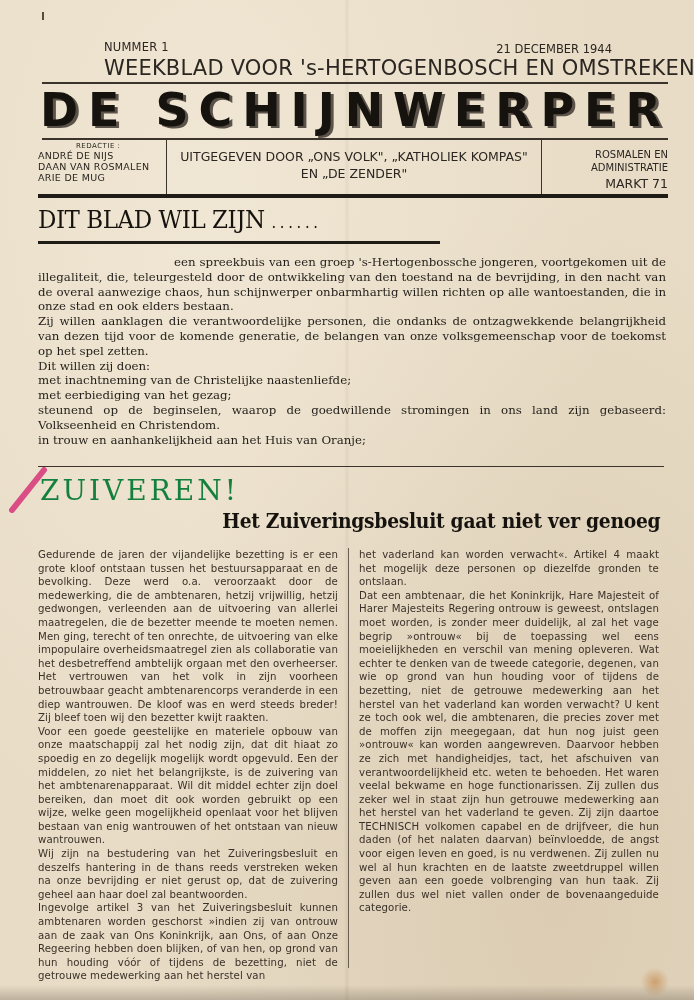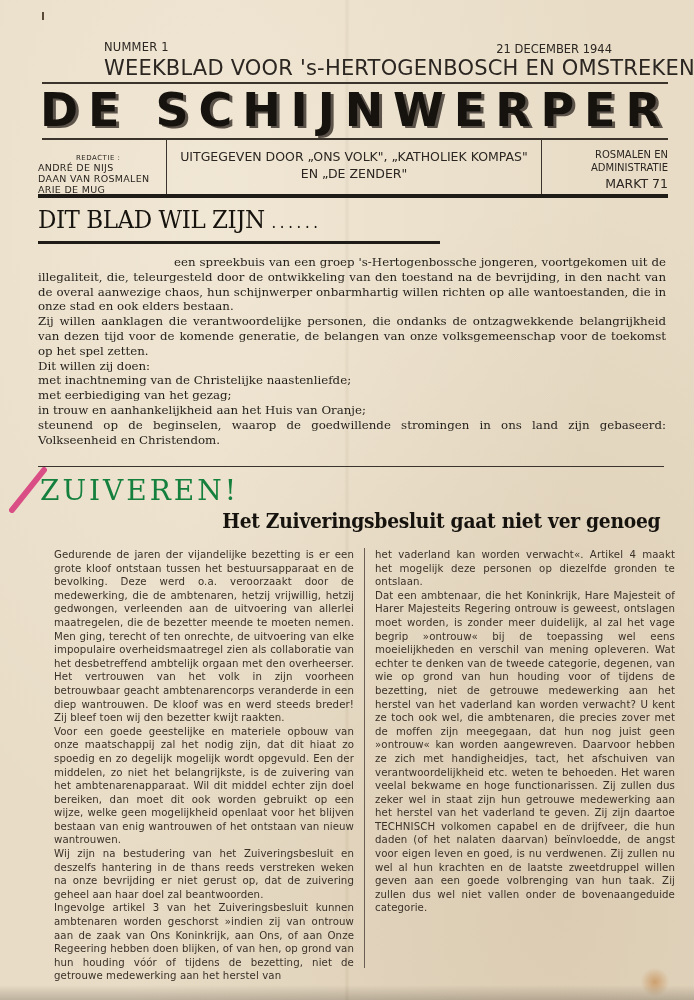--- a/index.html
+++ b/index.html
@@ -28,21 +28,21 @@
     position: absolute; left: 40px; top: 84px; width: 630px; height: 52px;
     font-family: "DejaVu Sans", sans-serif; font-weight: bold; font-size: 46px;
     letter-spacing: 9px; color: #16130f; white-space: nowrap;
     text-shadow: 3px 2px 0 #5b524a;
     display: flex; justify-content: space-between; align-items: center;
   }
   .rule-2 { position: absolute; left: 42px; top: 138px; width: 626px; height: 2px; background: #3b342c; }
 
   .infobar { position: absolute; left: 38px; top: 140px; width: 630px; height: 54px; font-family: "DejaVu Sans", sans-serif; color: #2b2621; }
   .editors { position: absolute; left: 0; top: 0; width: 128px; }
-  .editors-label { font-size: 7px; letter-spacing: 0.5px; margin-top: 14px; padding-left: 38px; }
+  .editors-label { font-size: 7px; letter-spacing: 0.5px; margin-top: 2px; padding-left: 38px; }
   .editors-list div { font-size: 9.5px; line-height: 11px; letter-spacing: 0.3px; }
   .vline-1 { position: absolute; left: 128px; top: 0; width: 1px; height: 56px; background: #3b342c; }
   .vline-2 { position: absolute; left: 503px; top: 0; width: 1px; height: 56px; background: #3b342c; }
   .publisher { position: absolute; left: 130px; top: 8px; width: 372px; text-align: center; font-size: 12.5px; line-height: 17px; }
   .office { position: absolute; right: 0; top: 8px; width: 125px; text-align: right; }
   .office-l1, .office-l2 { font-size: 10px; line-height: 13px; }
   .office-l3 { font-size: 12.5px; line-height: 17px; margin-top: 1px; }
   .rule-3 { position: absolute; left: 38px; top: 194px; width: 630px; height: 4px; background: #1f1b16; }
 
   .sect1-title {
@@ -55,21 +55,21 @@
 
   .intro { position: absolute; left: 38px; top: 255px; width: 628px; font-family: "DejaVu Serif", serif; font-size: 11.8px; line-height: 14.8px; color: #221e19; text-align: justify; }
   .intro p { margin: 0; }
   .intro .first { text-indent: 136px; }
 
   .rule-4 { position: absolute; left: 38px; top: 466px; width: 626px; height: 1px; background: #3b342c; }
   .marker { position: absolute; left: 6px; top: 466px; width: 44px; height: 48px; }
   .zuiveren { position: absolute; left: 40px; top: 474px; font-family: "DejaVu Serif", serif; font-size: 28px; letter-spacing: 3px; color: #15803d; white-space: nowrap; }
   .subhead { position: absolute; right: 30px; top: 510px; font-family: "DejaVu Serif", serif; font-size: 19.5px; letter-spacing: -0.3px; color: #16130f; white-space: nowrap; font-weight: bold; transform: scaleX(0.96); transform-origin: right; }
 
-  .columns { position: absolute; left: 54px; top: 548px; width: 628px; height: 420px; }
+  .columns { position: absolute; left: 38px; top: 548px; width: 628px; height: 420px; }
   .col { position: absolute; top: 0; width: 300px; font-family: "DejaVu Sans", sans-serif; font-size: 10.2px; line-height: 13.6px; color: #3a3128; text-align: justify; letter-spacing: 0.1px; }
   .col p { margin: 0; }
   .col-left { left: 0; }
   .col-right { left: 321px; }
   .col-divider { position: absolute; left: 310px; top: 0; width: 1px; height: 420px; background: #6a5e52; }
 
   .stain { position: absolute; left: 640px; top: 968px; width: 30px; height: 28px; border-radius: 45%; background: radial-gradient(circle, rgba(190,120,50,0.55), rgba(190,120,50,0) 70%); }
   .bottom-shade { position: absolute; left: 0; top: 985px; width: 694px; height: 15px; background: linear-gradient(180deg, rgba(0,0,0,0), rgba(60,50,40,0.25)); }
 </style>
 </head>
@@ -132,22 +132,22 @@
     <span class="dots">......</span>
   </div>
   <div class="sect1-underline"></div>
 
   <div class="intro">
     <p class="first">een spreekbuis van een groep 's-Hertogenbossche jongeren, voortgekomen uit de illegaliteit, die, teleurgesteld door de ontwikkeling van den toestand na de bevrijding, in den nacht van de overal aanwezige chaos, hun schijnwerper onbarmhartig willen richten op alle wantoestanden, die in onze stad en ook elders bestaan.</p>
     <p>Zij willen aanklagen die verantwoordelijke personen, die ondanks de ontzagwekkende belangrijkheid van dezen tijd voor de komende generatie, de belangen van onze volksgemeenschap voor de toekomst op het spel zetten.</p>
     <p>Dit willen zij doen:</p>
     <p>met inachtneming van de Christelijke naastenliefde;</p>
     <p>met eerbiediging van het gezag;</p>
+    <p>steunend op de beginselen, waarop de goedwillende stromingen in ons land zijn gebaseerd: Volkseenheid en Christendom.</p>
     <p>in trouw en aanhankelijkheid aan het Huis van Oranje;</p>
-    <p>steunend op de beginselen, waarop de goedwillende stromingen in ons land zijn gebaseerd: Volkseenheid en Christendom.</p>
   </div>
 
   <div class="rule-4"></div>
 
   <svg class="marker" viewBox="0 0 44 48">
     <path d="M6 44 L38 4" stroke="#d8357a" stroke-width="6" stroke-linecap="round" opacity="0.85"></path>
   </svg>
 
   <div class="zuiveren">ZUIVEREN!</div>
   <div class="subhead">Het Zuiveringsbesluit gaat niet ver genoeg</div>

